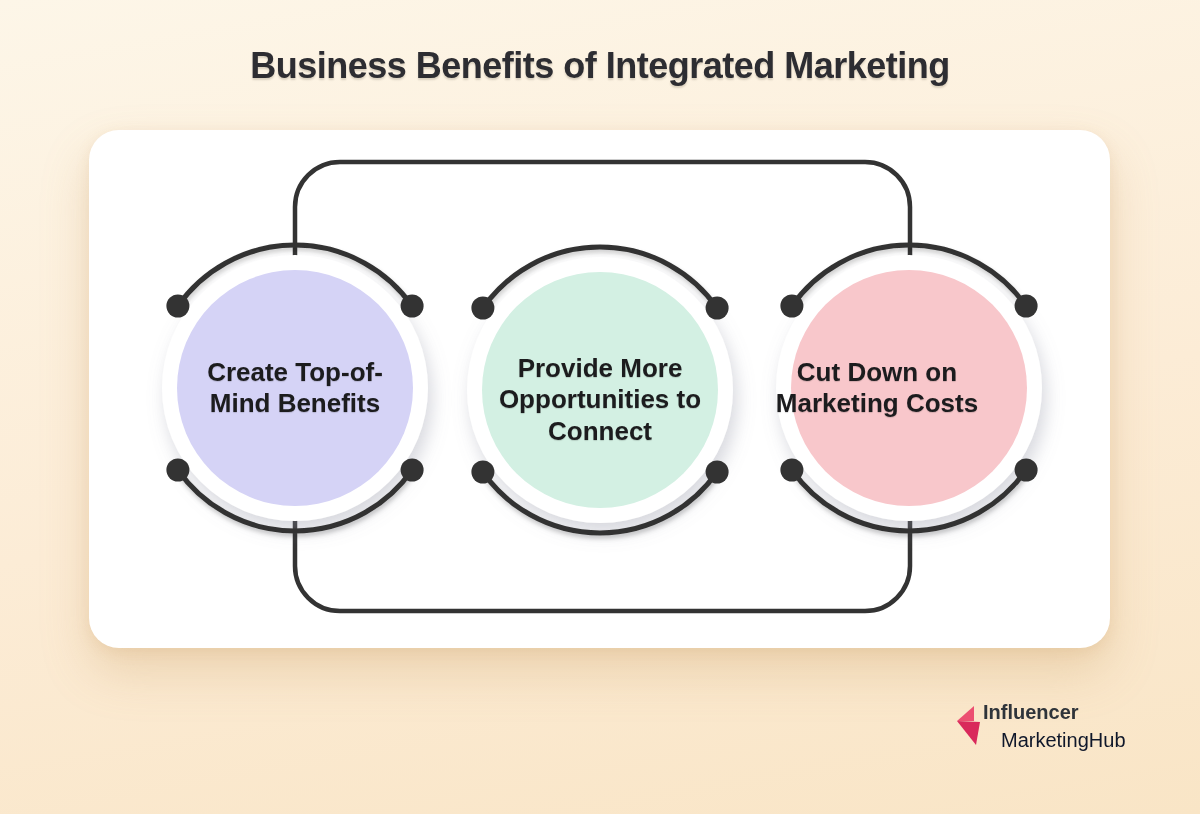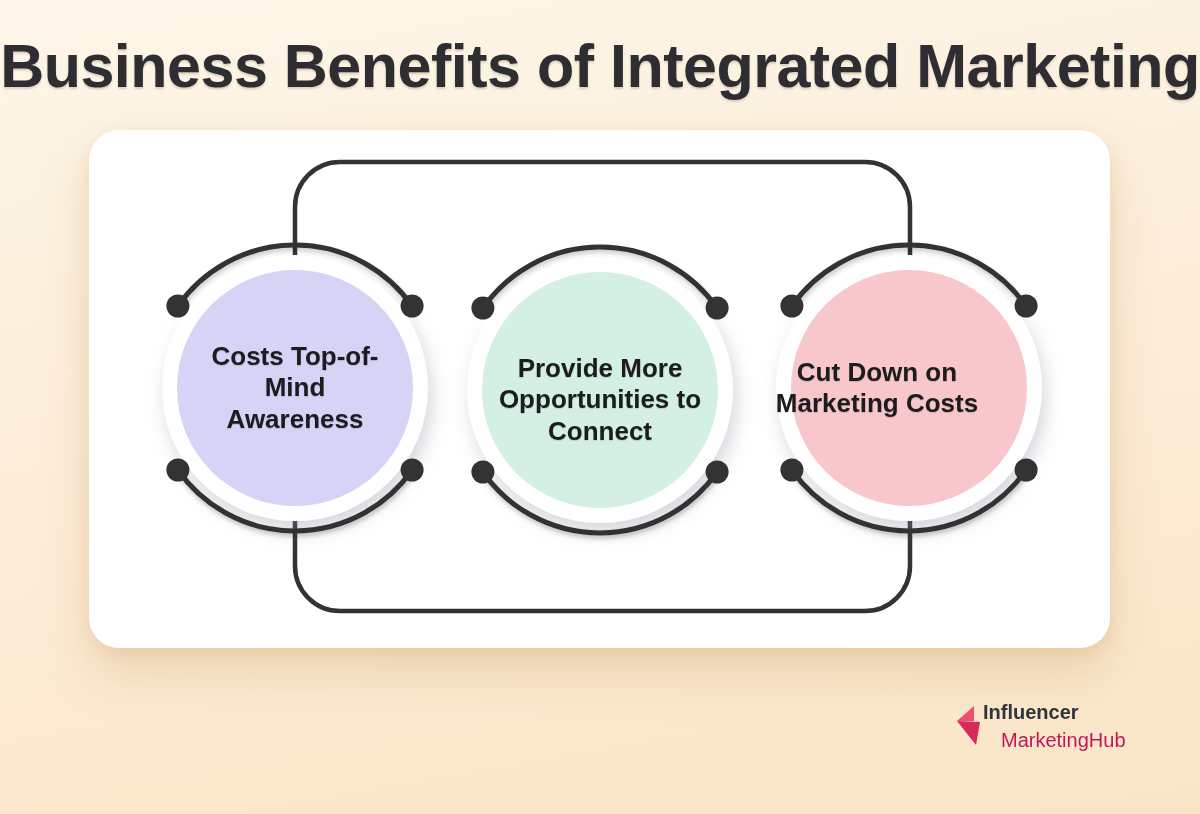--- a/index.html
+++ b/index.html
@@ -4,21 +4,21 @@
 <style>
   html,body{margin:0;padding:0;}
   body{
     width:1200px;height:814px;position:relative;overflow:hidden;
     background:linear-gradient(170deg,#fdf6e8 0%,#fcecd6 55%,#f9e5c6 100%);
     font-family:"Liberation Sans",sans-serif;
   }
   .title{
     position:absolute;top:36px;left:0;width:1200px;height:60px;
     display:flex;align-items:center;justify-content:center;
-    font-size:61px;font-weight:800;letter-spacing:-0.5px;color:#2d2d32;
+    font-size:36px;font-weight:800;letter-spacing:-0.5px;color:#2d2d32;
     text-shadow:0 2px 2px rgba(60,50,30,0.18);
   }
   .card{
     position:absolute;left:89px;top:130px;width:1021px;height:518px;
     background:#ffffff;border-radius:30px;
     box-shadow:0 24px 48px rgba(196,150,90,0.28),0 4px 14px rgba(196,150,90,0.15);
   }
   svg.diagram{position:absolute;left:0;top:0;width:1200px;height:814px;}
   .circle-label{
     position:absolute;display:flex;align-items:center;justify-content:center;
@@ -27,21 +27,21 @@
   }
   #label-0{left:200px;top:300px;width:190px;height:176px;}
   #label-1{left:485px;top:312px;width:230px;height:176px;}
   #label-2{left:771px;top:300px;width:212px;height:176px;}
   .logo{
     position:absolute;left:957px;top:702px;display:flex;align-items:flex-start;
   }
   .logo-mark{width:24px;height:40px;margin-top:3px;margin-right:2px;flex:0 0 auto;}
   .logo-text{display:flex;flex-direction:column;gap:8px;}
   .logo-line1{font-size:20px;font-weight:700;color:#2f343a;line-height:20px;}
-  .logo-line2{font-size:20px;font-weight:400;color:#be185d;line-height:20px;padding-left:18px;}
+  .logo-line2{font-size:20px;font-weight:400;color:#0f172a;line-height:20px;padding-left:18px;}
 </style>
 </head>
 <body>
 
 <div class="title">Business Benefits of Integrated Marketing</div>
 
 <div class="card"></div>
 
 <svg class="diagram" viewBox="0 0 1200 814">
   <defs>
@@ -94,21 +94,21 @@
     </g>
     <g>
       <circle cx="791.9" cy="306" r="11.5" fill="#333333"></circle>
       <circle cx="1026.1" cy="306" r="11.5" fill="#333333"></circle>
       <circle cx="791.9" cy="470" r="11.5" fill="#333333"></circle>
       <circle cx="1026.1" cy="470" r="11.5" fill="#333333"></circle>
     </g>
   </g>
 </svg>
 
-<div class="circle-label" id="label-0">Costs Top-of-Mind Awareness</div>
+<div class="circle-label" id="label-0">Create Top-of-Mind Benefits</div>
 <div class="circle-label" id="label-1">Provide More Opportunities to Connect</div>
 <div class="circle-label" id="label-2">Cut Down on Marketing Costs</div>
 
 <div class="logo">
   <svg class="logo-mark" viewBox="0 0 24 40">
     <polygon points="0,16 17,1 17,16" fill="#ec4f71"></polygon>
     <polygon points="0,16 23,17 19,40" fill="#d9295b"></polygon>
   </svg>
   <div class="logo-text">
     <span class="logo-line1">Influencer</span>

